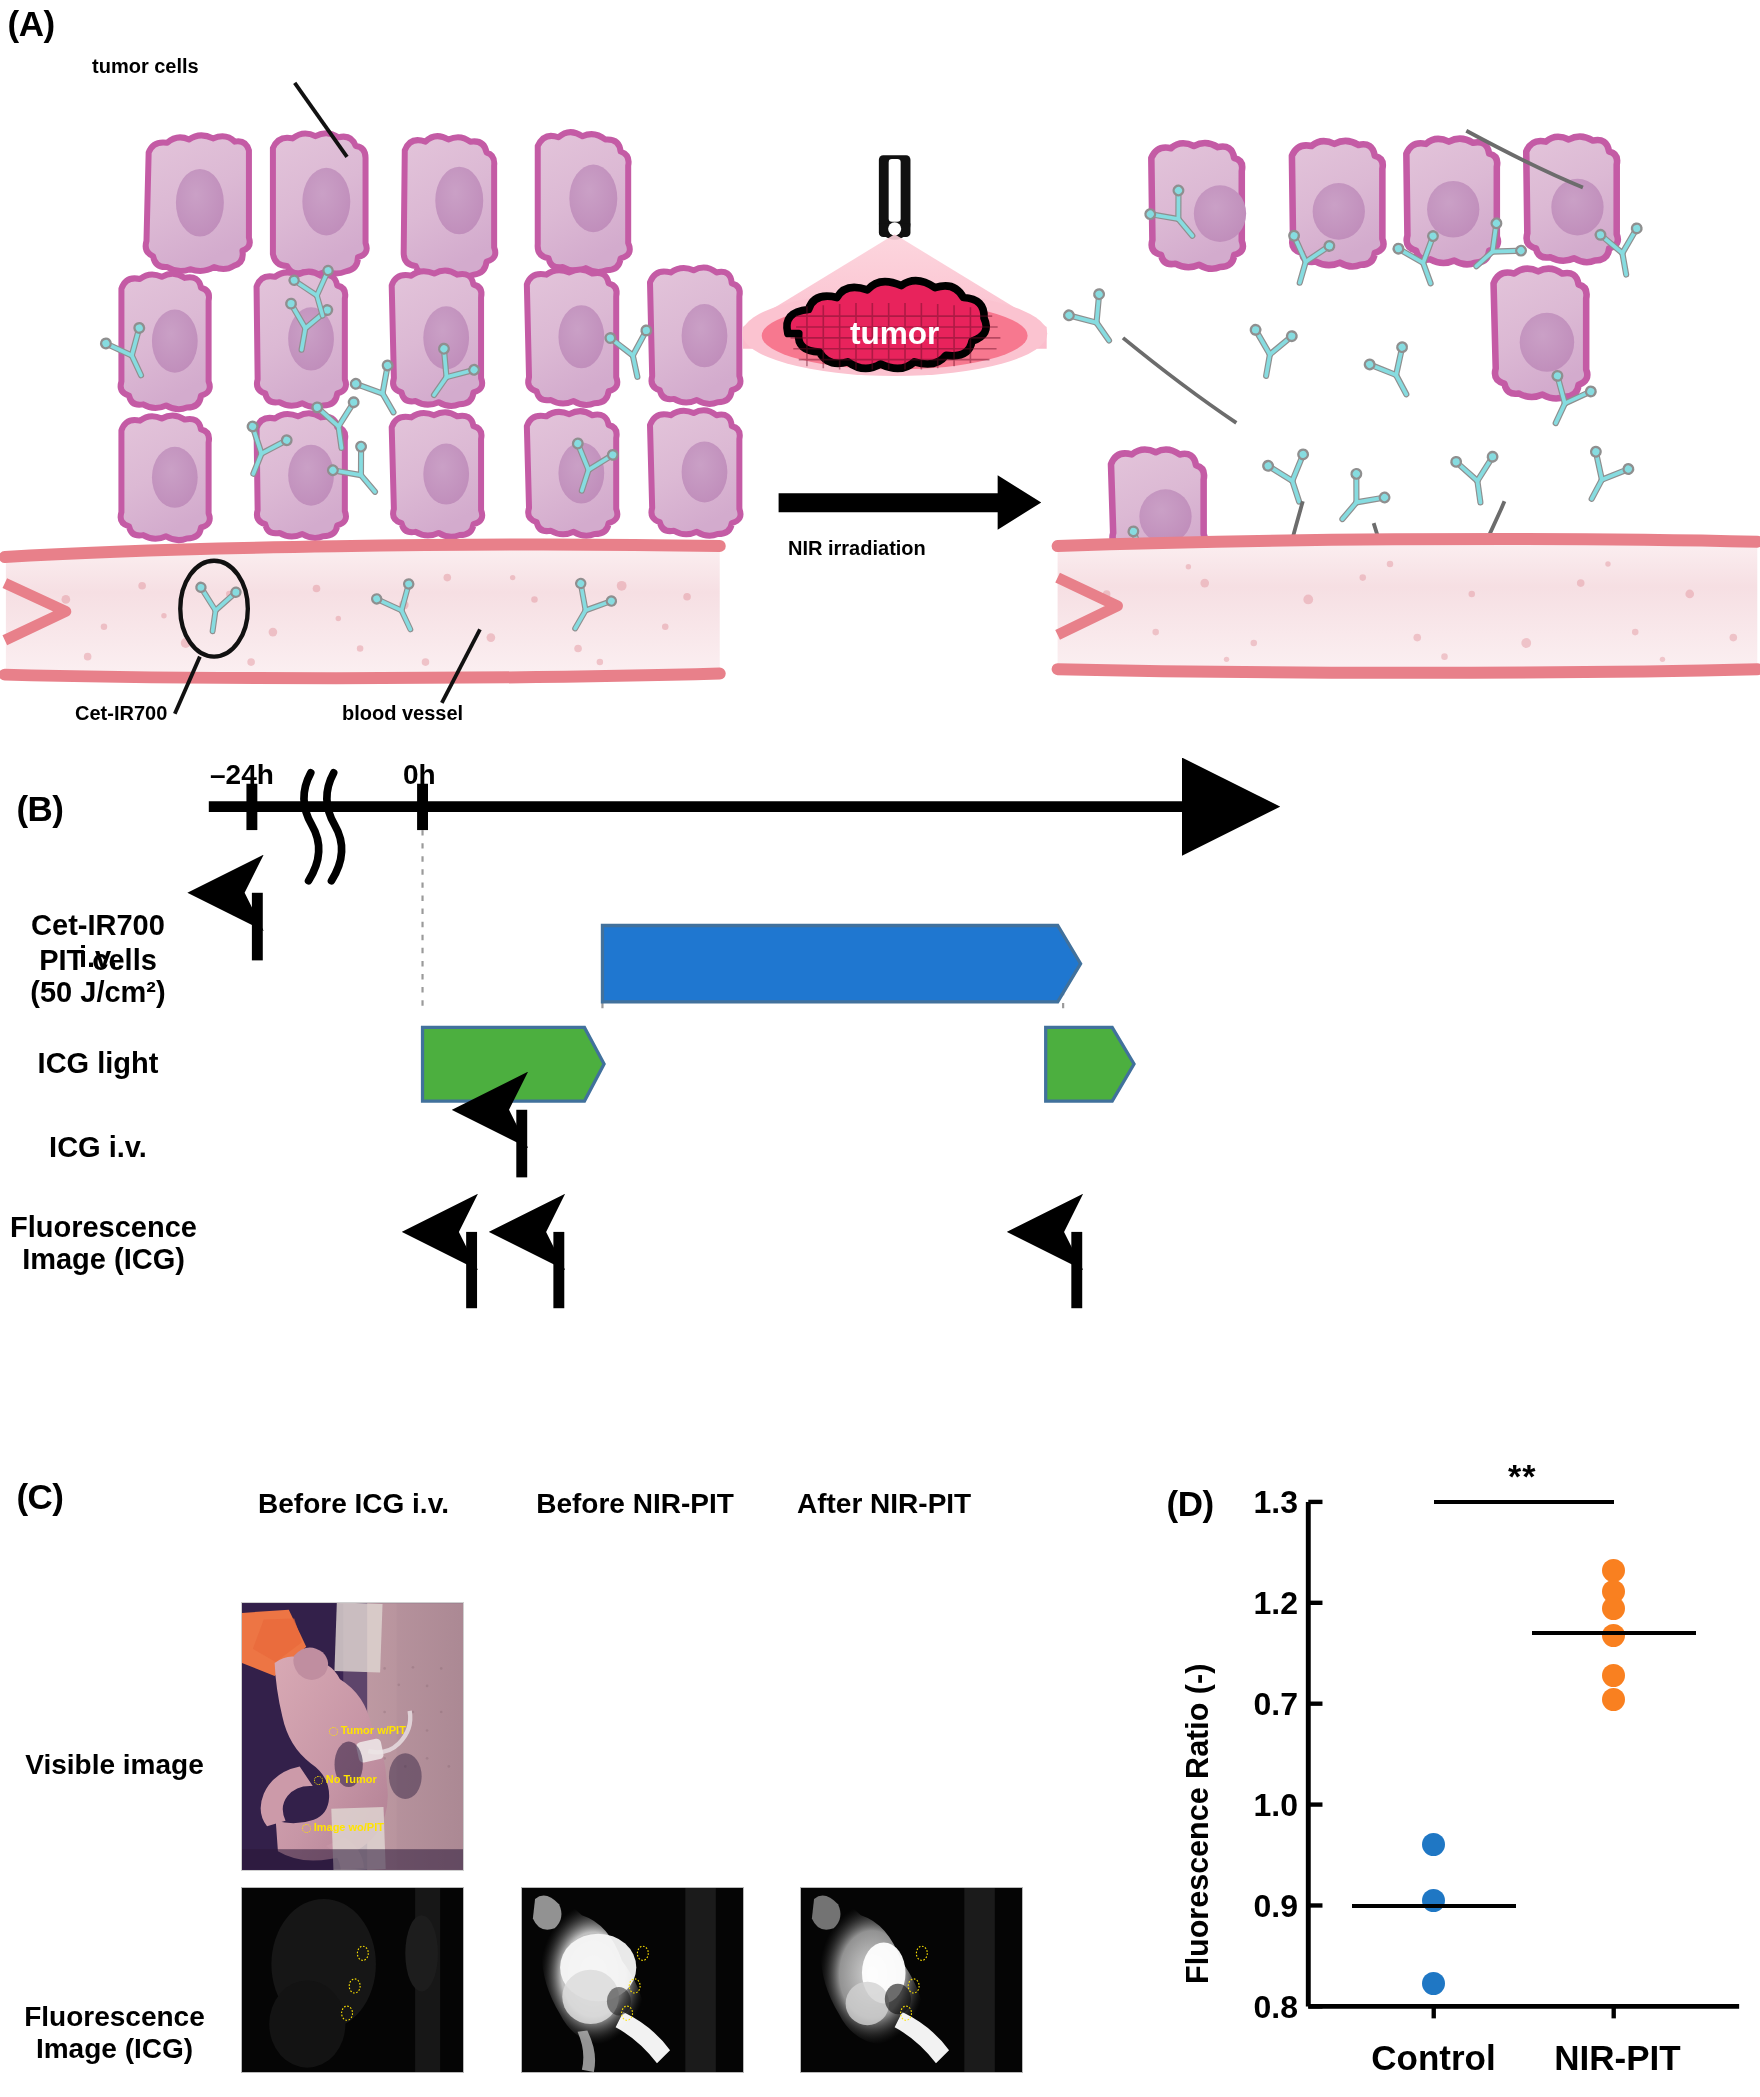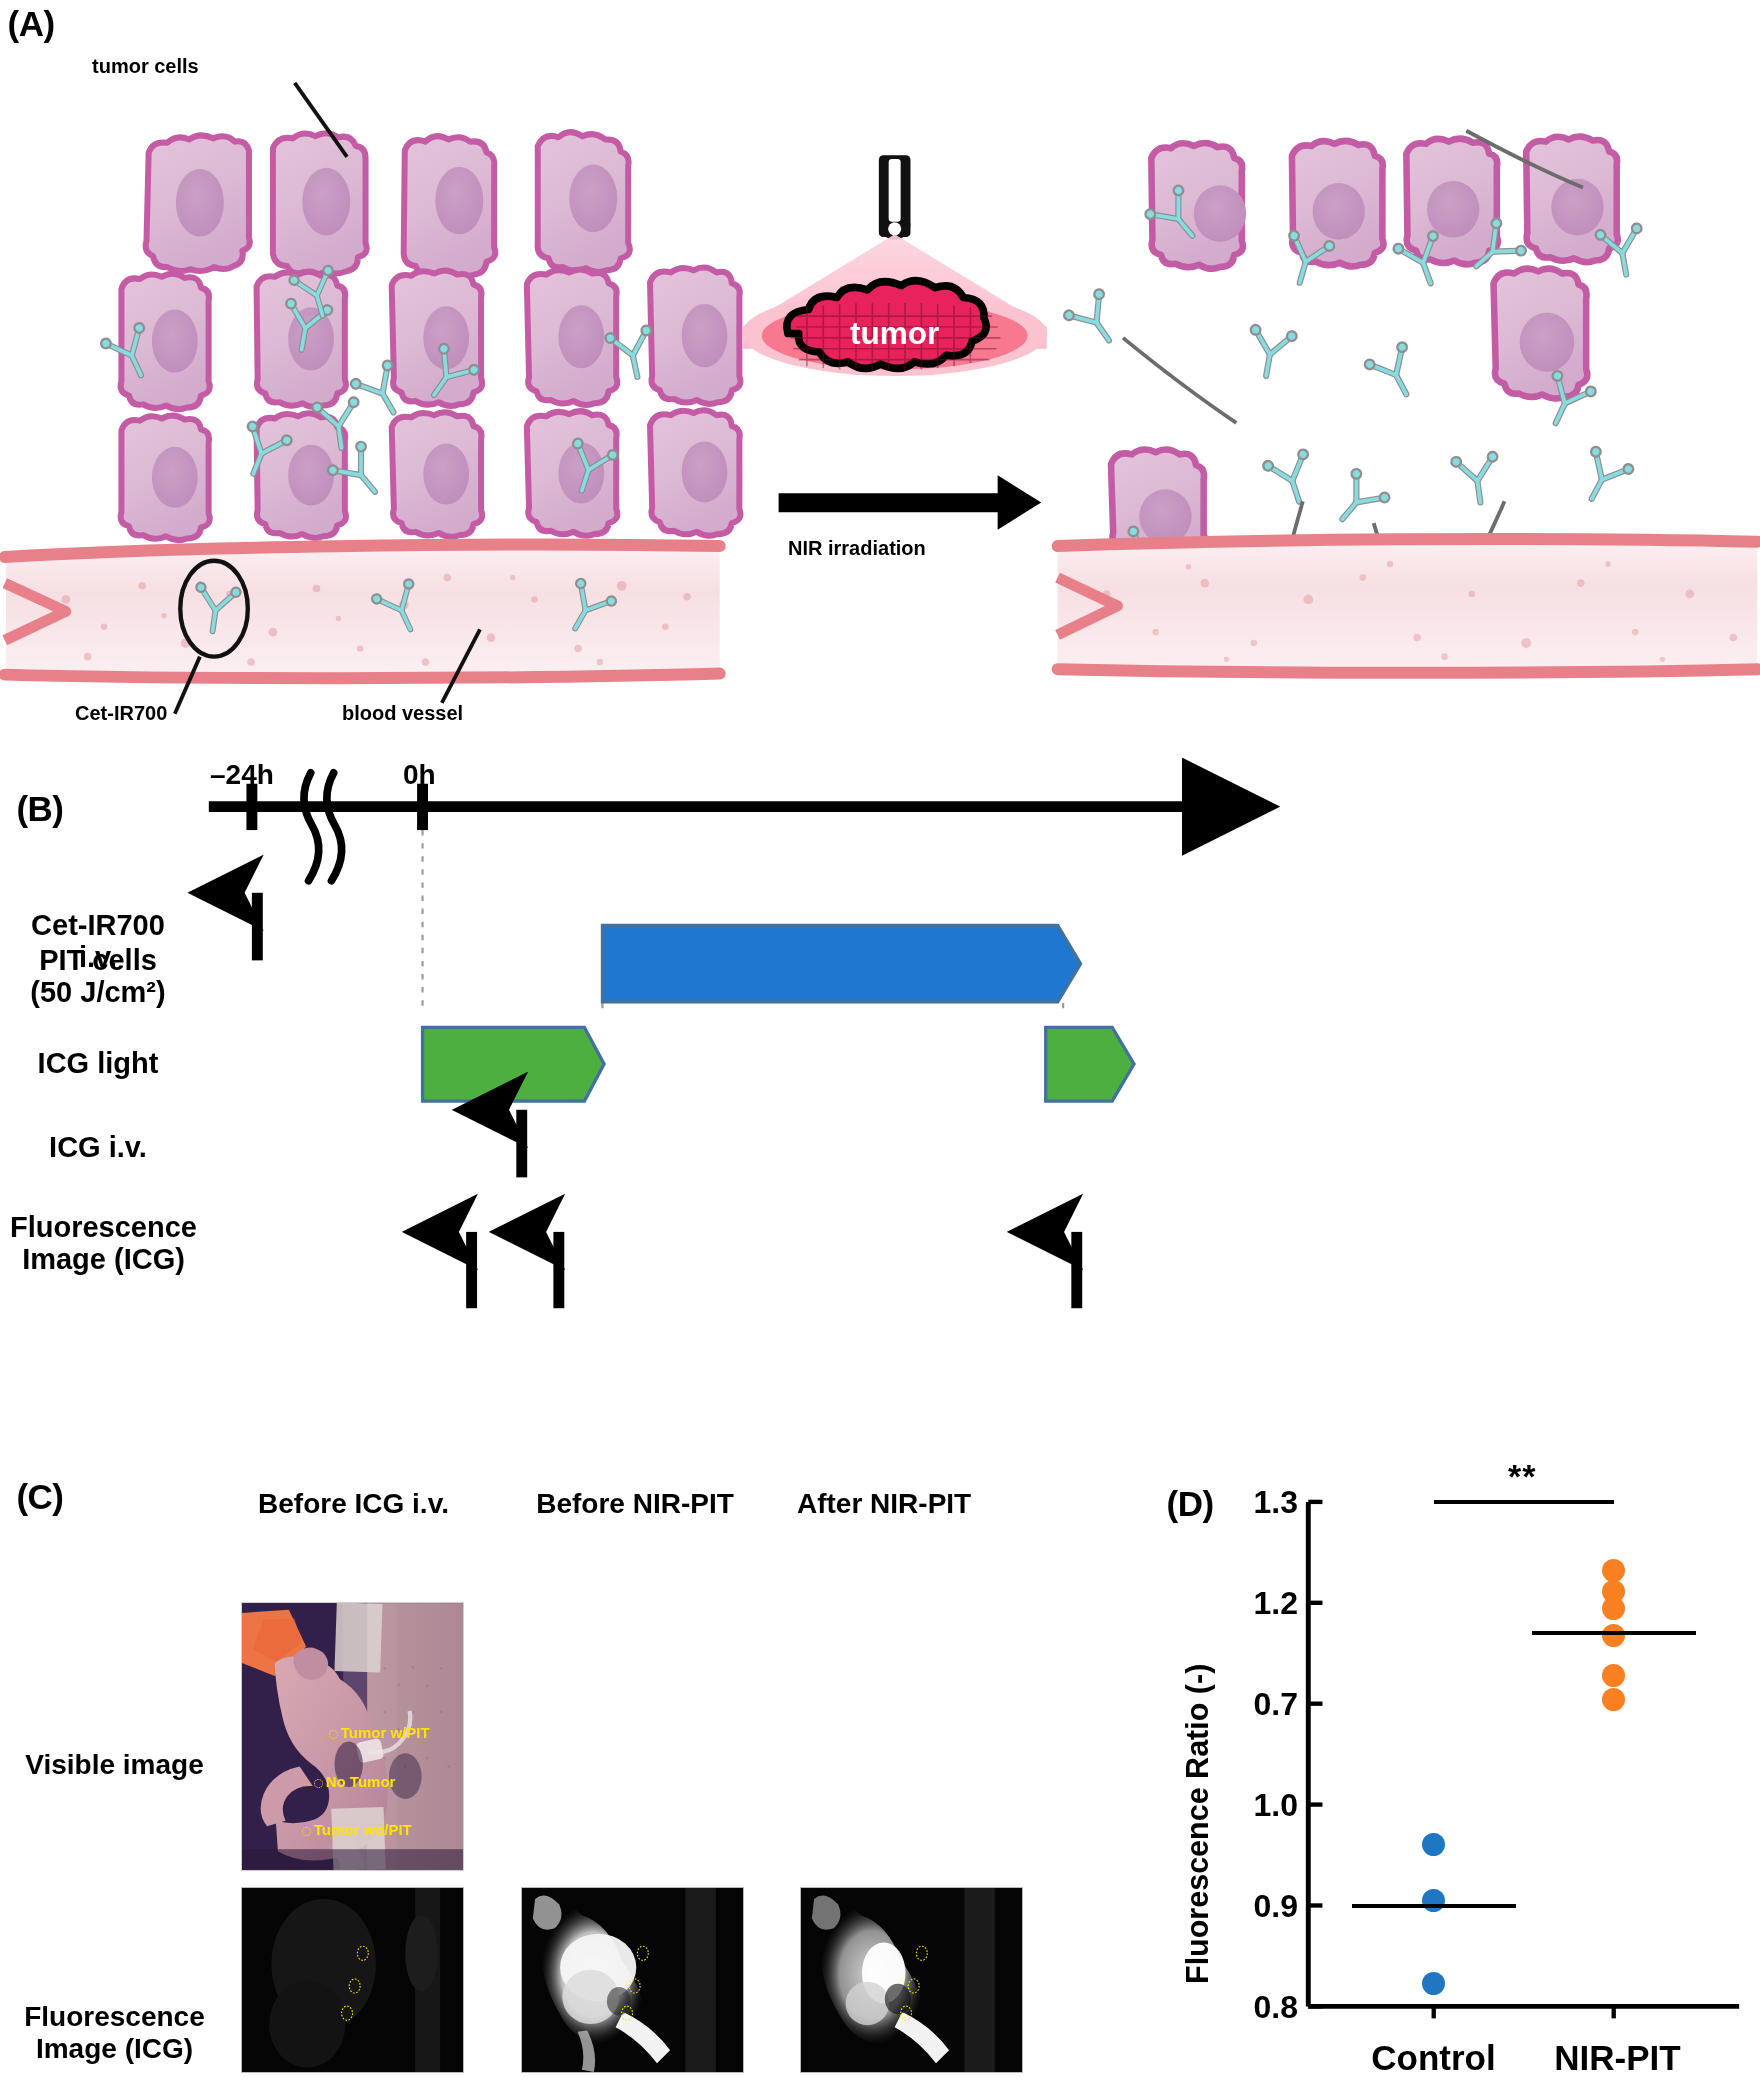--- a/index.html
+++ b/index.html
@@ -13,21 +13,21 @@
   #panelA .annot{font-weight:bold;font-size:20px;text-align:center;}
   
   #panelB{left:0;top:752px;width:1761px;height:709px;}
   #panelB .rowlbl{font-weight:bold;font-size:29px;line-height:1.12;text-align:center;}
   #panelB .tickLbl{font-weight:bold;font-size:28px;}
   .barlabel{font-weight:bold;font-size:30.5px;color:#fff;}
   
   #panelC{left:0;top:1461px;width:1161px;height:637px;}
   #panelC .colhdr{font-weight:bold;font-size:28px;white-space:nowrap;}
   #panelC .rowhdr{font-weight:bold;font-size:28px;text-align:center;line-height:1.15;}
-  .ylab{font-weight:bold;font-size:15px;color:#ffe400;white-space:nowrap;}
+  .ylab{font-weight:bold;font-size:11px;color:#ffe400;white-space:nowrap;}
   .roi-open{display:inline-block;width:7px;height:7px;border:1.4px dotted #ffe400;border-radius:50%;vertical-align:middle;margin-right:2.7px;}
   
   #panelD{left:1161px;top:1461px;width:600px;height:637px;}
   #panelD .ytick{font-weight:bold;font-size:32px;text-align:right;}
   #panelD .xtick{font-weight:bold;font-size:35px;text-align:center;}
   #panelD .axtitle{font-weight:bold;font-size:30.5px;white-space:nowrap;transform:rotate(-90deg);transform-origin:left top;}
   .dot{position:absolute;border-radius:50%;}
   .meanline{position:absolute;background:#000;height:3.8px;}
   .sigline{position:absolute;background:#000;height:4.4px;}
   .sigstar{position:absolute;font-weight:bold;font-size:34px;letter-spacing:1.1px;}
@@ -456,21 +456,21 @@
       <path d="M232,272 q34,8 56,-14 q26,-26 20,-60" stroke="#e6dde0" stroke-width="8" fill="none" opacity="0.85"></path>
       <rect x="212" y="252" width="46" height="38" rx="8" fill="#ece4e6" opacity="0.9" transform="rotate(-12 235 271)"></rect>
 
       <ellipse cx="196" cy="296" rx="26" ry="42" fill="#2e1c40" opacity="0.55"></ellipse>
       <ellipse cx="300" cy="318" rx="30" ry="42" fill="#2b1a3c" opacity="0.45"></ellipse>
       <rect x="0" y="452" width="406" height="38" fill="#2a1838" opacity="0.55"></rect>
     </svg>
 
     <div class="abs ylab" style="left:87px;top:121px;"><span class="roi-open"></span><span>Tumor w/PIT</span></div>
     <div class="abs ylab" style="left:72px;top:170px;"><span class="roi-open"></span><span>No Tumor</span></div>
-    <div class="abs ylab" style="left:60px;top:218px;"><span class="roi-open"></span><span>Tumor wo/PIT</span></div>
+    <div class="abs ylab" style="left:60px;top:218px;"><span class="roi-open"></span><span>Image wo/PIT</span></div>
   </div>
 
   <div class="abs" style="left:241px;top:426px;width:221px;height:184px;overflow:hidden;border:1.1px solid #b9b9b9;">
     <svg width="221" height="184" viewBox="0 0 406 338">
       <rect width="406" height="338" fill="#050505"></rect>
       <rect x="318" y="0" width="46" height="338" fill="#171717"></rect>
       <ellipse cx="150" cy="140" rx="96" ry="120" fill="#161616"></ellipse>
       <ellipse cx="120" cy="250" rx="70" ry="80" fill="#131313"></ellipse>
       <ellipse cx="330" cy="120" rx="30" ry="70" fill="#1d1d1d"></ellipse>
       <g fill="none" stroke="#ffe400" stroke-width="2" stroke-dasharray="3 3">

